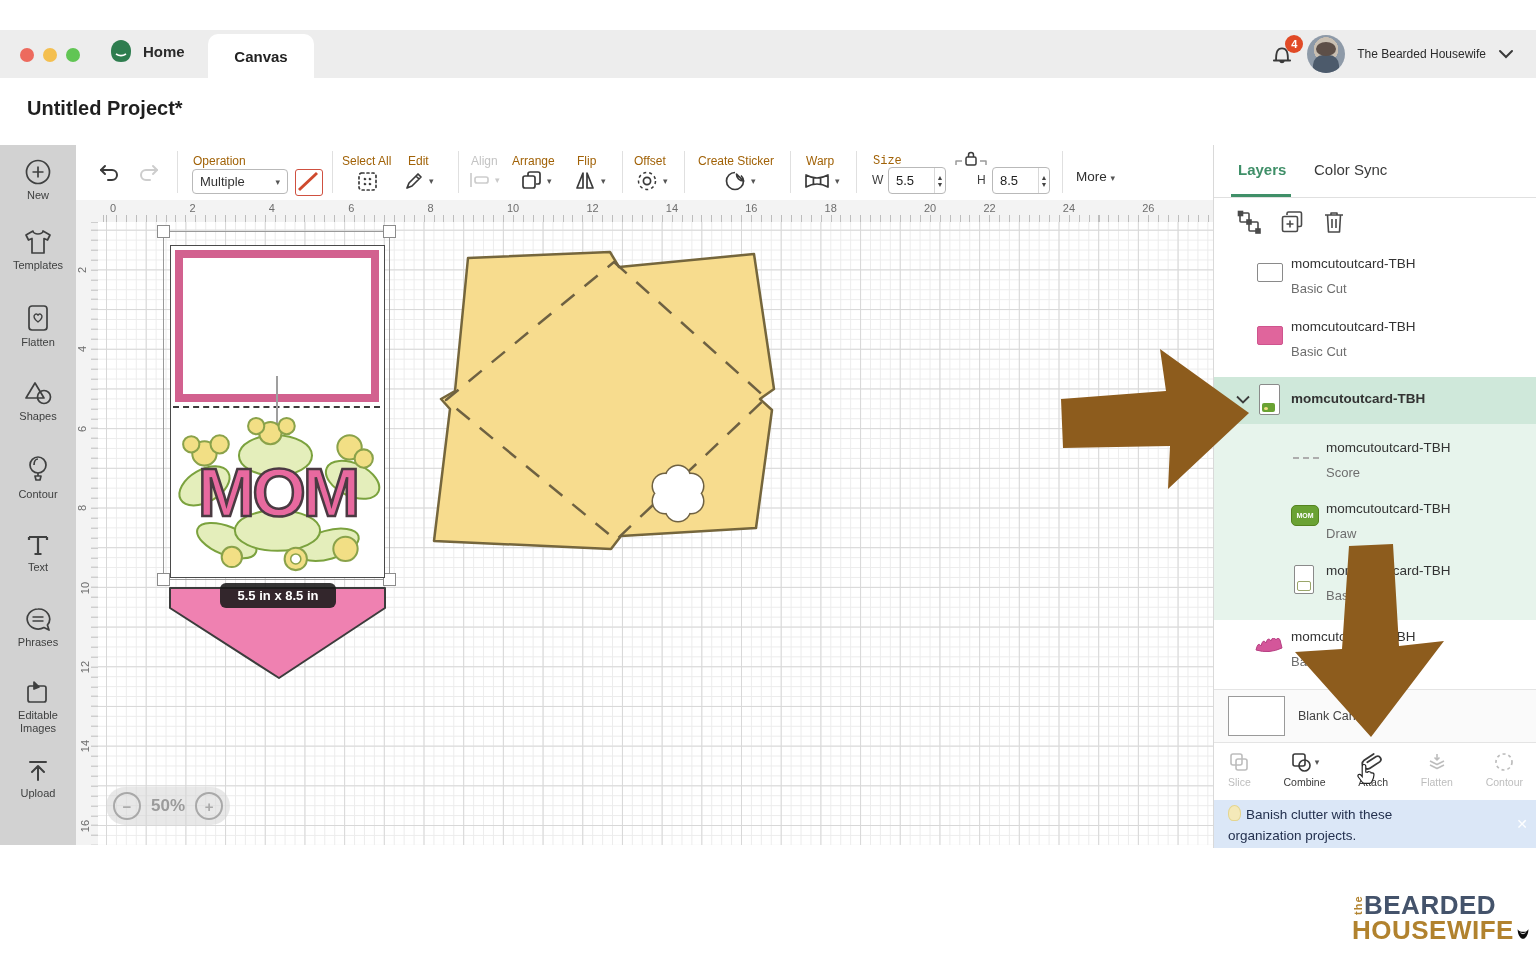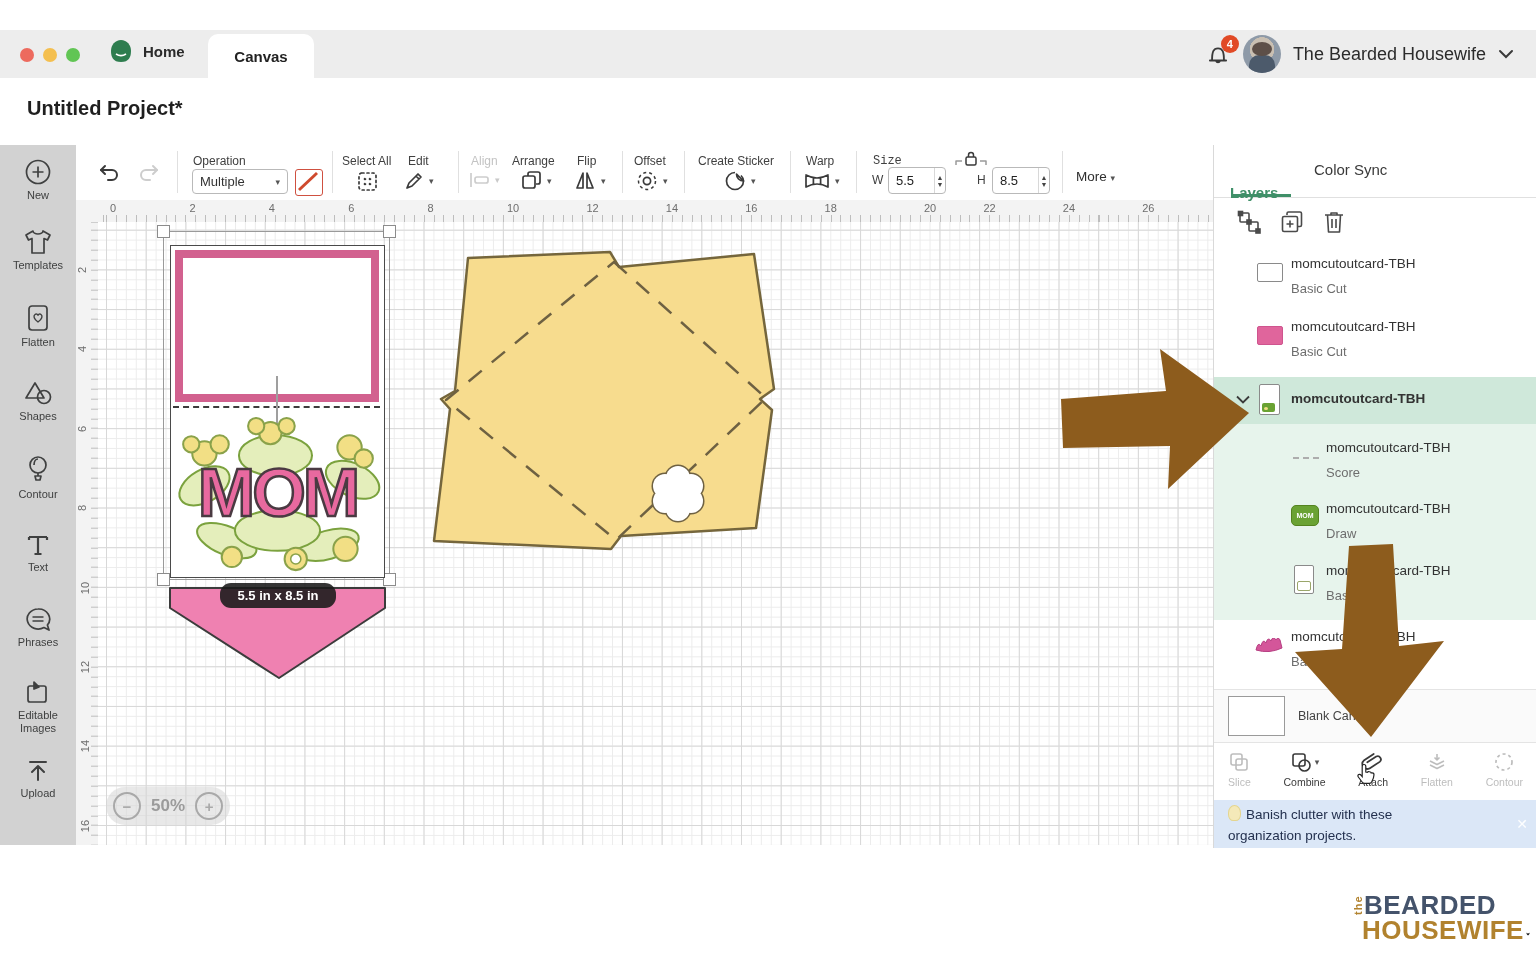--- a/index.html
+++ b/index.html
@@ -12,30 +12,30 @@
   .tab-home{left:108px;top:38px;display:flex;align-items:center;gap:9px;font-size:15px;font-weight:700;color:#2b2b2b;}
   .tab-canvas{left:208px;top:34px;width:106px;height:44px;background:#fff;border-radius:10px 10px 0 0;
               display:flex;align-items:center;justify-content:center;font-size:15px;font-weight:700;color:#222;}
   .acct{top:30px;right:0;height:48px;display:flex;align-items:center;gap:12px;padding-right:22px;}
   .badge{position:absolute;top:-6px;right:-8px;width:18px;height:18px;border-radius:50%;background:#e14a26;
          color:#fff;font-size:11px;font-weight:700;display:flex;align-items:center;justify-content:center;}
   .avatar{width:38px;height:38px;border-radius:50%;background:radial-gradient(circle at 50% 38%,#c9bfb2 0 40%,#8e9aa8 41% 100%);
           position:relative;overflow:hidden;}
   .avatar:after{content:"";position:absolute;left:9px;top:7px;width:20px;height:14px;border-radius:50%;background:#5d4f48;}
   .avatar:before{content:"";position:absolute;left:6px;top:20px;width:26px;height:18px;border-radius:10px 10px 0 0;background:#4c5a6b;}
-  .acct-name{font-size:18px;color:#2b2b2b;}
+  .acct-name{font-size:12px;color:#2b2b2b;}
   
   .proj-title{left:27px;top:97px;font-size:20px;font-weight:700;color:#1f1f1f;}
   .hdr-right{top:92px;right:0;height:40px;display:flex;align-items:center;gap:30px;padding-right:19px;font-size:15px;color:#2b2b2b;}
   .hdr-item{display:flex;align-items:center;gap:8px;cursor:pointer;}
   .btn-make{width:143px;height:40px;border-radius:21px;background:#35684c;color:#fff;font-size:15px;font-weight:700;
             display:flex;align-items:center;justify-content:center;border:none;cursor:pointer;}
   
   .toolbar{left:76px;top:145px;width:1137px;height:55px;background:#fff;border-bottom:1px solid #d6d6d6;}
-  .tb-label{position:absolute;top:9px;font-size:12px;color:#404040;white-space:nowrap;}
+  .tb-label{position:absolute;top:9px;font-size:12px;color:#a16207;white-space:nowrap;}
   .tb-label.dis{color:#c3c3c3;text-align:center;}
   .tb-div{position:absolute;top:6px;width:1px;height:42px;background:#e0e0e0;}
   .dropdown{position:absolute;left:116px;top:24px;width:96px;height:25px;border:1px solid #b9b9b9;border-radius:4px;background:#fff;
             display:flex;align-items:center;justify-content:space-between;padding:0 7px;font-size:13px;color:#333;box-sizing:border-box;}
   .swatch{position:absolute;left:219px;top:24px;width:26px;height:25px;border:1px solid #cf5040;border-radius:3px;background:#fff;}
   .car{font-size:9px;color:#555;}
   .car.dis{color:#c9c9c9;}
   .numfield{position:absolute;top:22px;width:58px;height:27px;border:1px solid #b9b9b9;border-radius:4px;background:#fff;display:flex;box-sizing:border-box;}
   .numfield input{width:36px;border:none;outline:none;font-size:13px;padding-left:7px;font-family:"Liberation Sans",sans-serif;color:#222;background:transparent;}
   .stepper{width:16px;border-left:1px solid #d8d8d8;display:flex;flex-direction:column;align-items:center;justify-content:center;font-size:7px;color:#444;line-height:7px;cursor:pointer;}
@@ -59,21 +59,21 @@
           linear-gradient(#ececec 1px,transparent 1px),linear-gradient(90deg,#ececec 1px,transparent 1px);
         background-size:39.7px 39.7px,39.7px 39.7px,9.925px 9.925px,9.925px 9.925px;
         background-position:8px 7.7px;}
   .sel-box{left:163px;top:231px;width:227px;height:349px;border:1.5px solid #9a9a9a;box-sizing:border-box;}
   .handle{position:absolute;width:13px;height:13px;background:#fff;border:1.5px solid #8c8c8c;box-sizing:border-box;}
   .card{left:170px;top:245px;width:215px;height:333px;background:#fff;border:1.5px solid #4a4a4a;box-sizing:border-box;}
   .pink-frame{position:absolute;left:4px;top:4px;width:204px;height:152px;background:#d2618f;}
   .pink-frame .inner{position:absolute;left:8px;top:8px;width:188px;height:136px;background:#fff;}
   .fold{position:absolute;left:2px;top:160px;width:207px;border-top:2.5px dashed #3c3c3c;}
   .cline{position:absolute;left:105px;top:130px;width:1.5px;height:52px;background:#9f9f9f;}
-  .size-badge{left:220px;top:583px;width:116px;height:25px;background:rgba(25,25,25,.88);border-radius:11px;color:#fff;
+  .size-badge{left:220px;top:583px;width:116px;height:25px;background:rgba(25,25,25,.88);border-radius:6px;color:#fff;
               font-size:13px;font-weight:700;display:flex;align-items:center;justify-content:center;z-index:6;}
   .zoom-pill{left:106px;top:787px;width:124px;height:38px;border-radius:19px;background:rgba(214,214,214,.55);
              display:flex;align-items:center;justify-content:center;gap:10px;color:#9b9b9b;font-size:17px;font-weight:700;}
   .zoom-btn{width:24px;height:24px;border:2px solid #a9a9a9;border-radius:50%;display:flex;align-items:center;justify-content:center;
             font-size:15px;color:#a9a9a9;line-height:1;cursor:pointer;background:transparent;}
   
   .panel{left:1213px;top:145px;width:323px;height:703px;background:#fff;border-left:1px solid #d9d9d9;}
   .panel-tabs{position:absolute;left:0;top:0;width:100%;height:52px;border-bottom:1px solid #e0e0e0;}
   .ptab{position:absolute;top:16px;font-size:15px;cursor:pointer;}
   .ptab.active{color:#3f8f68;font-weight:700;}
@@ -89,21 +89,21 @@
   .act{display:flex;flex-direction:column;align-items:center;justify-content:center;gap:3px;font-size:10.5px;cursor:pointer;}
   .act .al{color:#3a3a3a;} .act.dis .al{color:#bdbdbd;} 
   .tip{position:absolute;left:0;top:655px;width:323px;height:48px;background:#dbe7f7;color:#23304e;font-size:13.5px;line-height:21px;padding:4px 10px 0 14px;box-sizing:border-box;}
   .bulb{display:inline-block;width:11px;height:14px;background:#f4e9b9;border:1px solid #e4d58f;border-radius:50% 50% 40% 40%;vertical-align:-2px;margin-right:5px;}
   .tip-x{position:absolute;right:9px;top:14px;color:rgba(255,255,255,.95);font-size:14px;cursor:pointer;}
   
   .logo{left:1352px;top:893px;width:178px;}
   .logo .r1{display:flex;align-items:flex-end;}
   .logo .the{font-size:11px;font-weight:700;color:#b1822e;transform:rotate(-90deg) translate(2px,0);width:12px;letter-spacing:1px;}
   .logo .b1{font-size:26px;font-weight:800;color:#44536b;letter-spacing:.5px;line-height:24px;}
-  .logo .b2{font-size:26px;font-weight:800;color:#b1822e;letter-spacing:.5px;line-height:26px;margin-left:10px;display:flex;align-items:flex-end;gap:2px;}
+  .logo .b2{font-size:26px;font-weight:800;color:#b1822e;letter-spacing:.5px;line-height:26px;display:flex;align-items:flex-end;gap:2px;}
   svg{display:block;}
   .annot{pointer-events:none;z-index:50;}
 </style>
 </head>
 <body>
 
 <div class="stage">
 
   <div class="abs tabstrip"></div>
   <div class="abs dot" style="left:20px;background:#ed6a5e;"></div>
@@ -438,21 +438,21 @@
   <div class="abs size-badge">5.5 in x 8.5 in</div>
 
   <div class="abs zoom-pill">
     <span class="zoom-btn">−</span>
     <span>50%</span>
     <span class="zoom-btn">+</span>
   </div>
 
   <div class="abs panel">
     <div class="panel-tabs">
-      <span class="ptab active" style="left:16px;margin-top:23px;">Layers</span>
+      <span class="ptab active" style="left:24px;">Layers</span>
       <span class="ptab" style="left:100px;color:#3a3a3a;">Color Sync</span>
       <span class="ptab-underline"></span>
     </div>
     <div class="picons">
       <span>
         <svg width="26" height="26" viewBox="0 0 26 26" fill="none" stroke="#4a4a4a" stroke-width="1.6">
             <rect x="4" y="4" width="9" height="9" rx="1"></rect>
             <rect x="13" y="13" width="9" height="9" rx="1"></rect>
             <rect x="2.5" y="2.5" width="4" height="4" fill="#4a4a4a"></rect>
             <rect x="11" y="11" width="4" height="4" fill="#4a4a4a"></rect>

